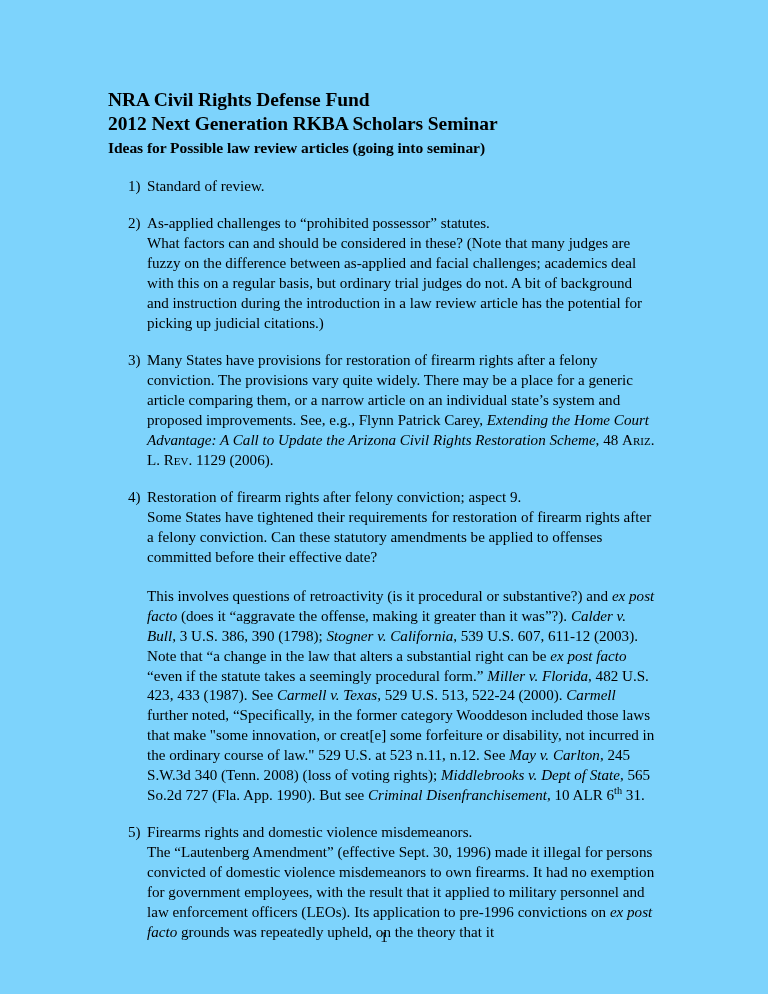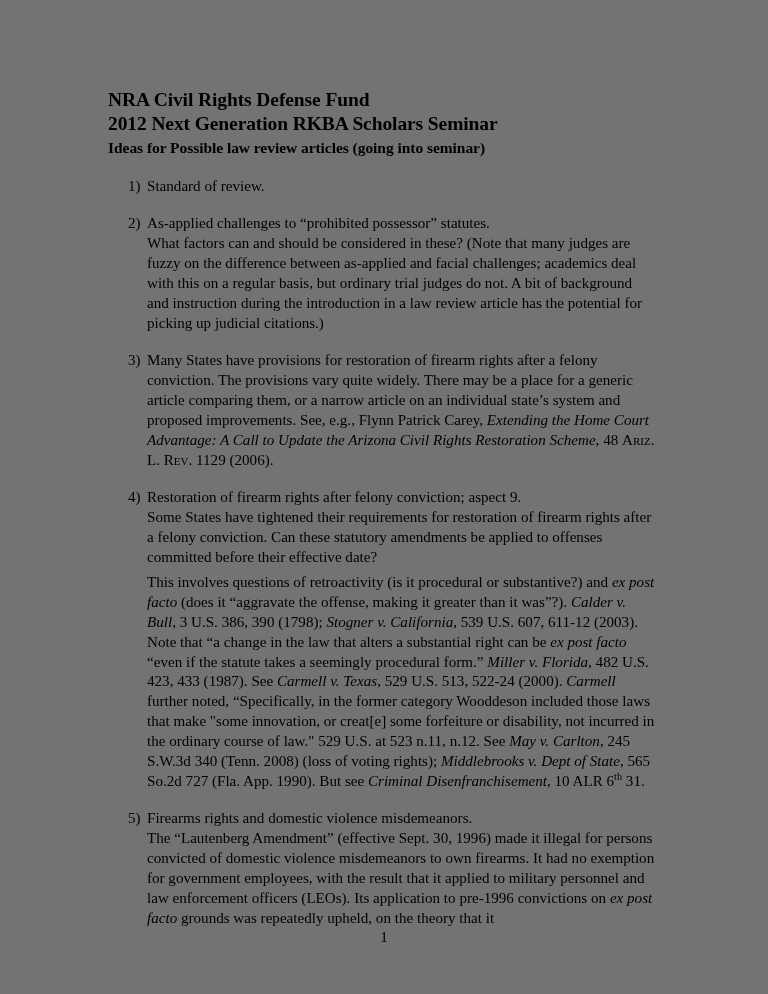--- a/index.html
+++ b/index.html
@@ -9,21 +9,21 @@
   }
   body {
     font-family: "Liberation Serif", "DejaVu Serif", serif;
     color: #000000;
     -webkit-font-smoothing: antialiased;
   }
   .page {
     position: relative;
     width: 768px;
     height: 994px;
-    background: #737373;
+    background: #7dd3fc;
     overflow: hidden;
     box-sizing: border-box;
   }
   .content {
     position: absolute;
     left: 108px;
     top: 88px;
     width: 548px;
   }
 
@@ -64,21 +64,21 @@
     width: 26px;
     text-align: left;
     font-size: 15.1px;
     line-height: 19.9px;
   }
   .item-head { display: block; }
   .item-body {
     display: block;
     text-align: left;
   }
-  .item-body.gap { margin-top: 5px; }
+  .item-body.gap { margin-top: 19px; }
 
   i, .it { }
 
   .smallcaps {
     font-variant: small-caps;
   }
   sup {
     font-size: 0.68em;
     vertical-align: super;
     line-height: 0;

